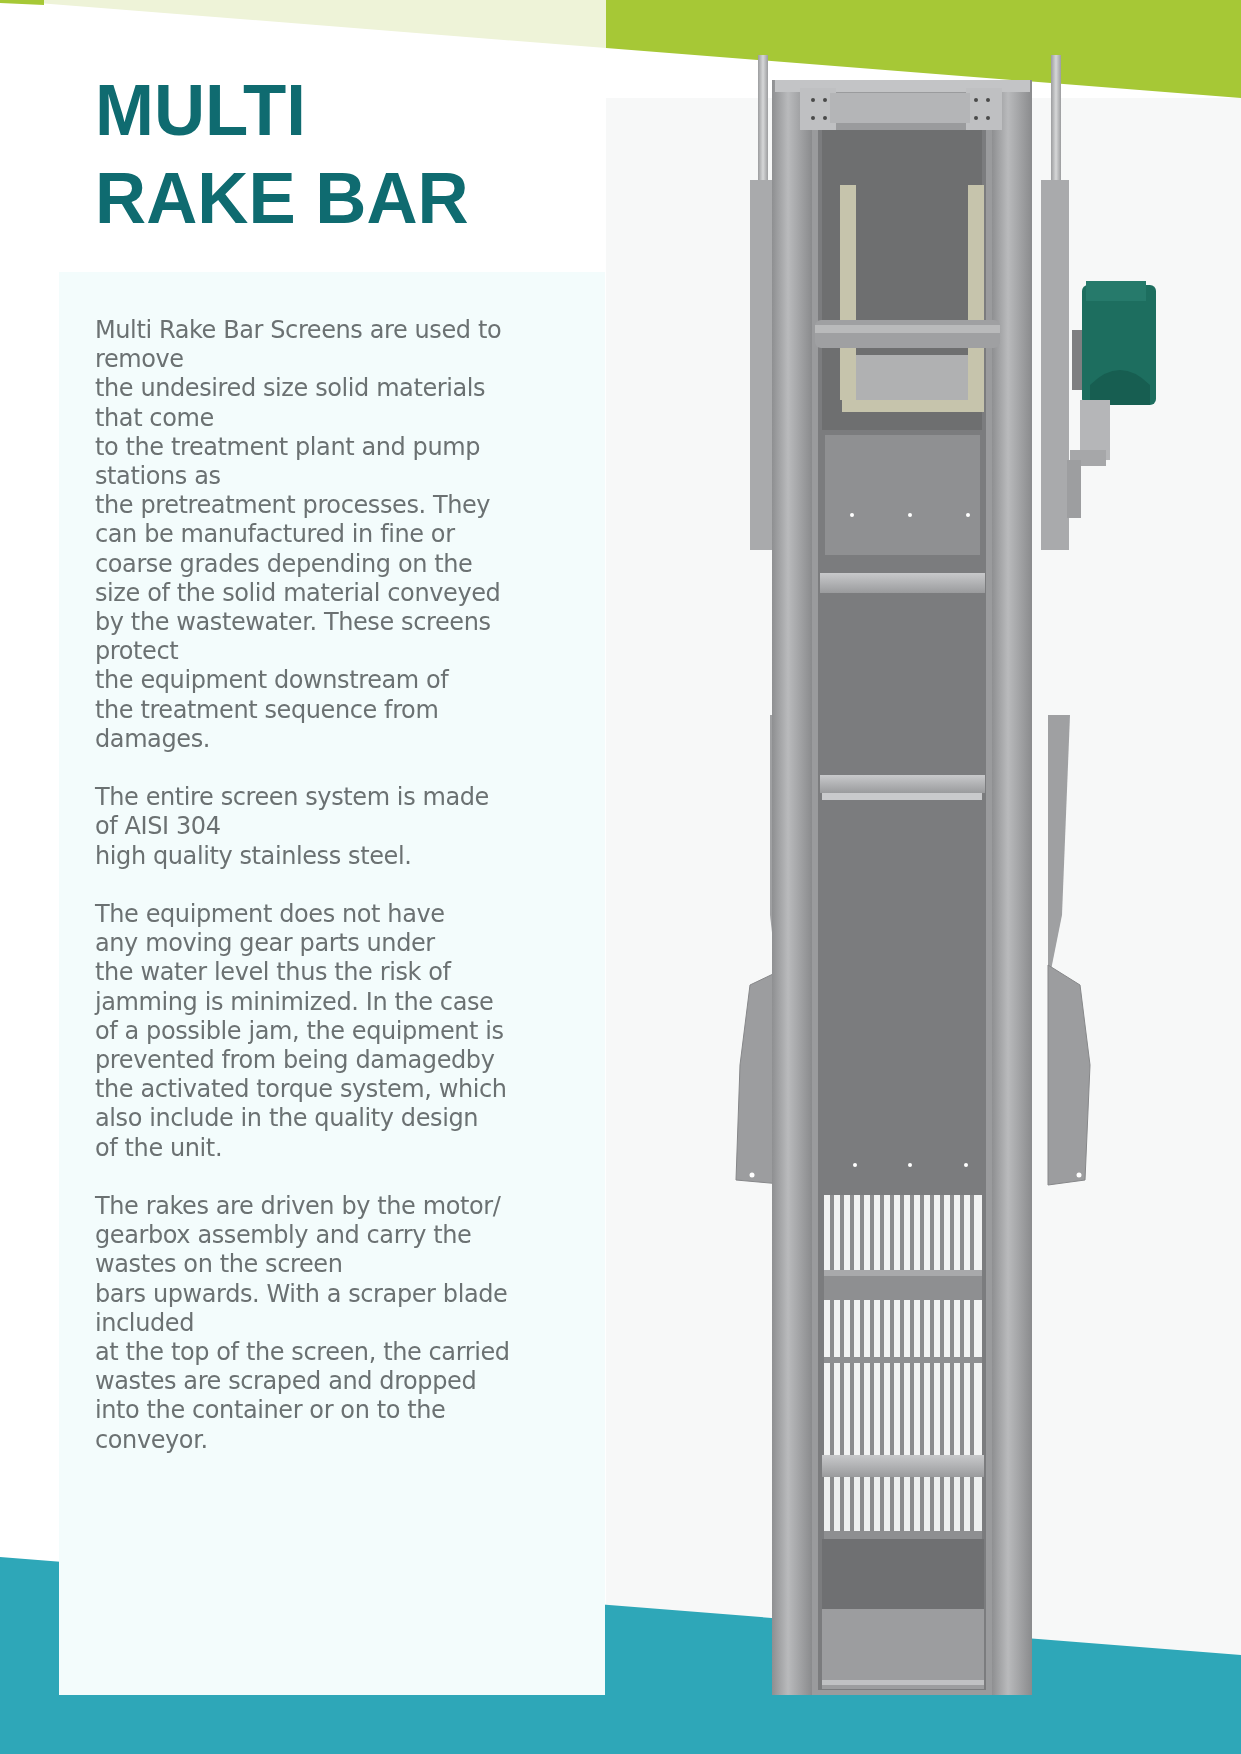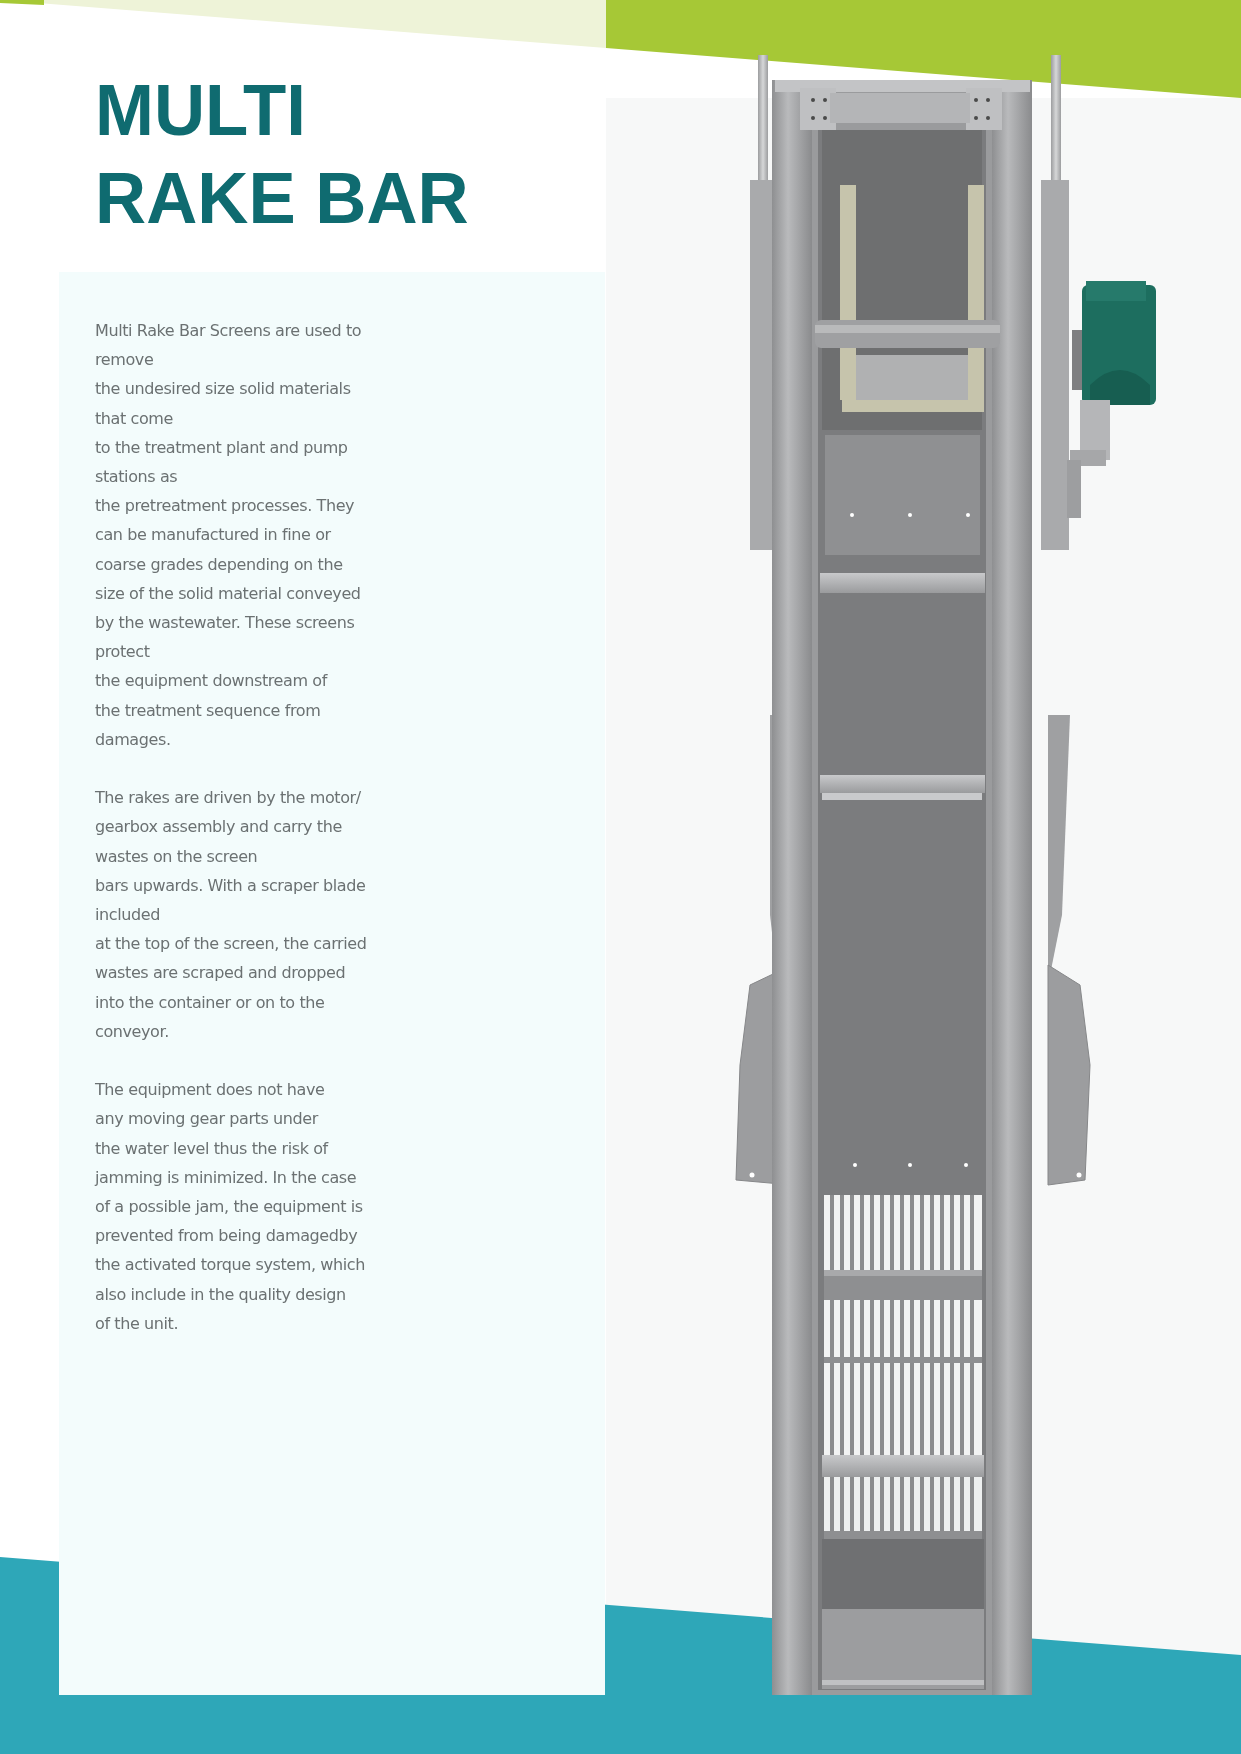--- a/index.html
+++ b/index.html
@@ -1,21 +1,21 @@
 <!DOCTYPE html>
 <html><head>
 <meta charset="utf-8">
 <style>
   html, body { margin:0; padding:0; }
   body { width:1241px; height:1754px; position:relative; overflow:hidden; background:#ffffff; font-family:"Liberation Sans", sans-serif; }
   .bg-layer { position:absolute; left:0; top:0; width:1241px; height:1754px; }
   .title { position:absolute; left:95px; top:66px; margin:0; color:#0f6b70; font-family:"Liberation Sans", sans-serif; font-weight:bold; font-size:73px; line-height:88px; letter-spacing:0px; transform:scaleX(0.97); transform-origin:left top; }
   .title span { display:block; }
   .panel { position:absolute; left:59px; top:272px; width:546px; height:1423px; background:#f3fcfc; }
-  .body-text { position:absolute; left:95px; top:316px; width:520px; color:#6b7172; font-family:"DejaVu Sans", sans-serif; font-size:16px; line-height:29.2px; letter-spacing:-0.4px; }
+  .body-text { position:absolute; left:95px; top:316px; width:520px; color:#6b7172; font-family:"DejaVu Sans", sans-serif; font-size:24px; line-height:29.2px; letter-spacing:-0.4px; }
   .body-text p { margin:0 0 29.2px 0; white-space:pre-line; }
   .machine { position:absolute; left:730px; top:55px; width:440px; height:1640px; }
 </style>
 </head>
 <body>
 
 <svg class="bg-layer" viewBox="0 0 1241 1754" xmlns="http://www.w3.org/2000/svg">
 
   <polygon points="0,0 606,0 606,48 0,0" fill="#eef3d8"></polygon>
   <polygon points="0,0 44,0 44,5 0,3" fill="#a6c836"></polygon>
@@ -43,38 +43,41 @@
 stations as
 the pretreatment processes. They
 can be manufactured in fine or
 coarse grades depending on the
 size of the solid material conveyed
 by the wastewater. These screens
 protect
 the equipment downstream of
 the treatment sequence from
 damages.</p>
+  <p>The entire screen system is made
+of AISI 304
+high quality stainless steel.</p>
+  <p>The equipment does not have
+any moving gear parts under
+the water level thus the risk of
+jamming is minimized. In the case
+of a possible jam, the equipment is
+prevented from being damagedby
+the activated torque system, which
+also include in the quality design
+of the unit.</p>
   <p>The rakes are driven by the motor/
 gearbox assembly and carry the
 wastes on the screen
 bars upwards. With a scraper blade
 included
 at the top of the screen, the carried
 wastes are scraped and dropped
 into the container or on to the
 conveyor.</p>
-  <p>The equipment does not have
-any moving gear parts under
-the water level thus the risk of
-jamming is minimized. In the case
-of a possible jam, the equipment is
-prevented from being damagedby
-the activated torque system, which
-also include in the quality design
-of the unit.</p>
 </div>
 
 <svg class="machine" viewBox="0 0 440 1640" xmlns="http://www.w3.org/2000/svg">
   <defs>
     <linearGradient id="railG" x1="0" x2="1" y1="0" y2="0">
       <stop offset="0" stop-color="#8e8f91"></stop>
       <stop offset="0.4" stop-color="#b9babc"></stop>
       <stop offset="1" stop-color="#8a8b8d"></stop>
     </linearGradient>
     <linearGradient id="rodG" x1="0" x2="1">

